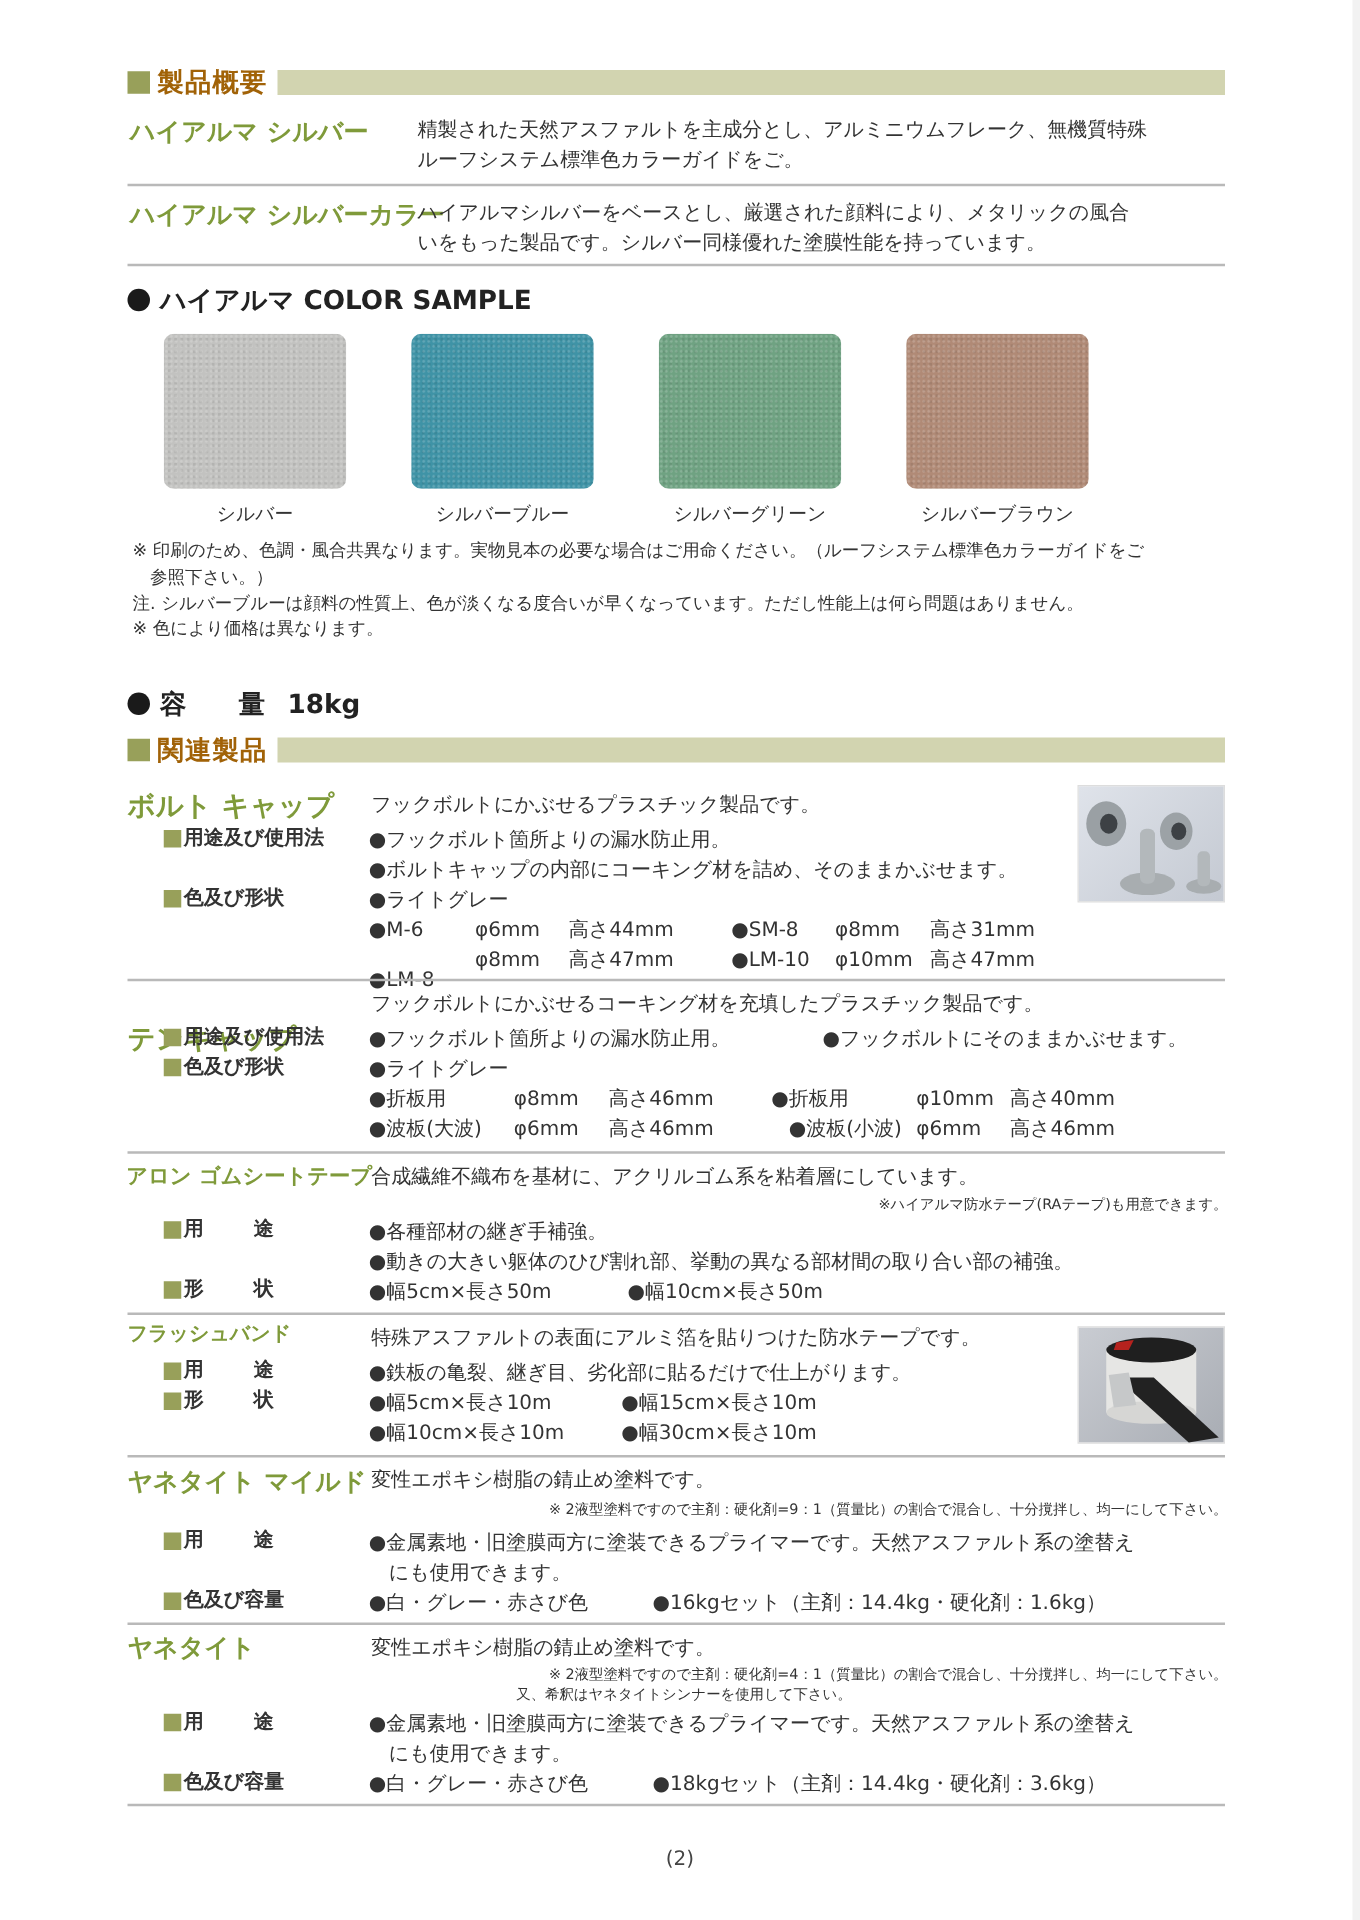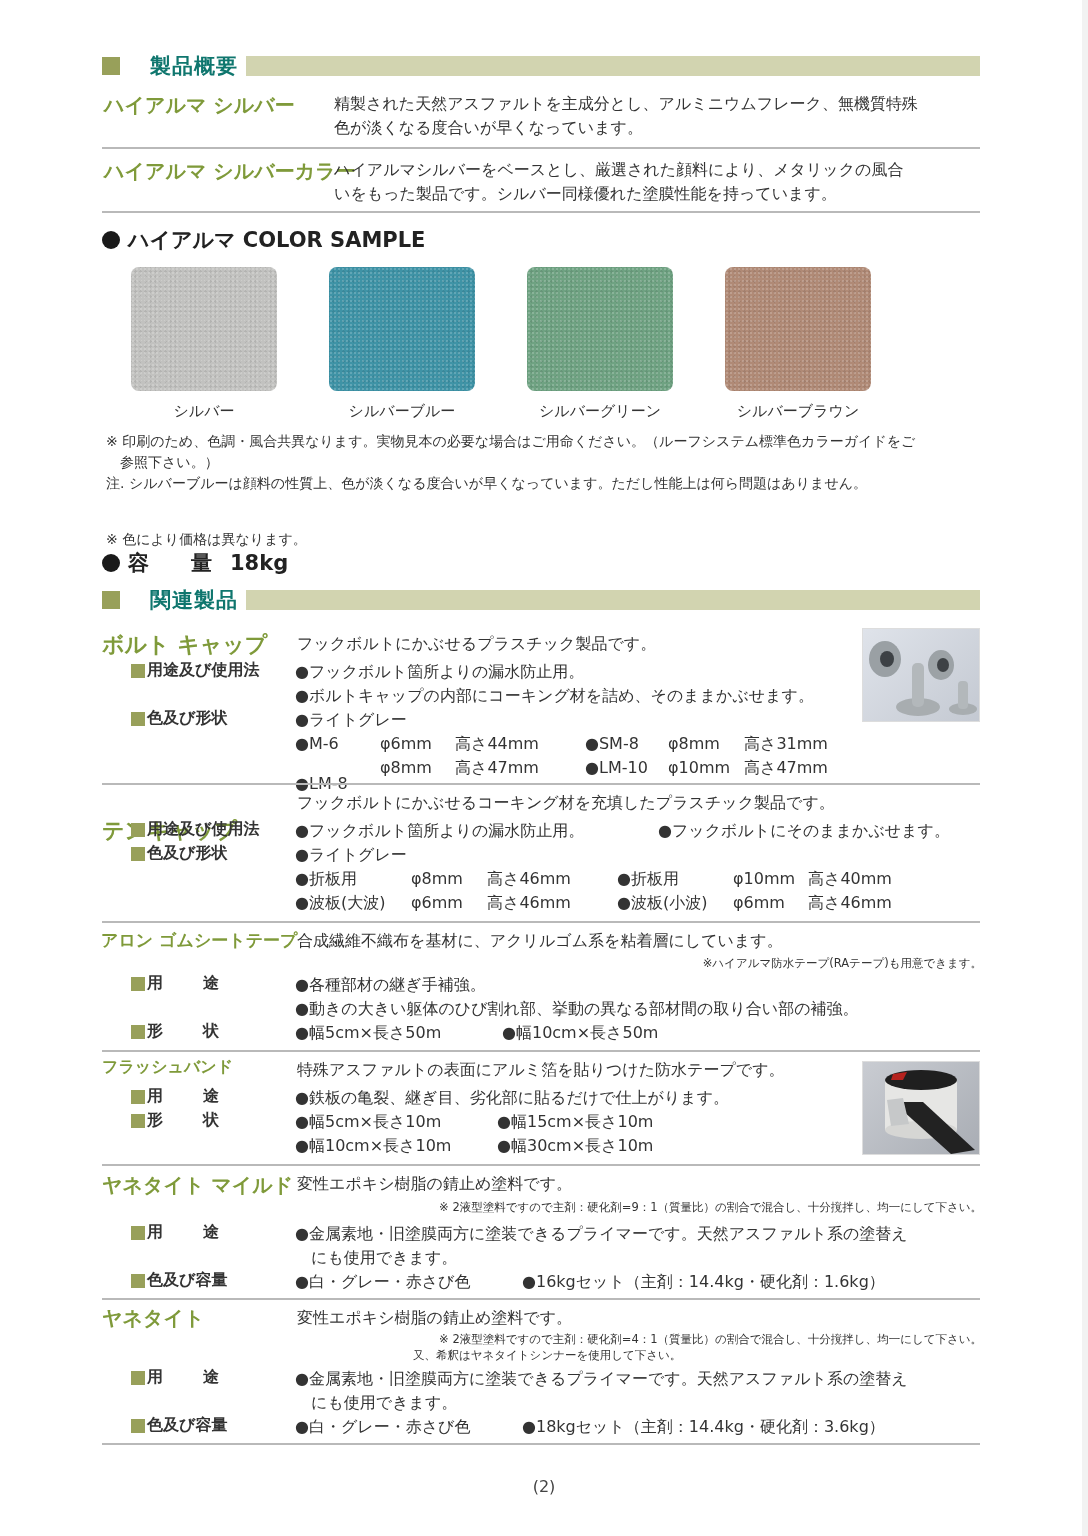--- a/index.html
+++ b/index.html
@@ -1,21 +1,21 @@
 <!DOCTYPE html>
 <html><head>
 <meta charset="utf-8">
 <style>
   * { box-sizing: border-box; margin: 0; padding: 0; }
   html, body { width: 1088px; height: 1536px; background: #ffffff; }
   body { position: relative; font-family: "DejaVu Sans", "Liberation Sans", sans-serif; color: #333; overflow: hidden; }
 
   .sec-bar { position: absolute; left: 102px; width: 878px; height: 24px; display: flex; align-items: center; }
   .sec-bar .sq { width: 18px; height: 18px; background: #98a05a; margin-right: 6px; }
-  .sec-bar .ttl { font-size: 21px; font-weight: bold; color: #0f766e; margin-right: 8px; letter-spacing: 1px; margin-left: 24px; }
+  .sec-bar .ttl { font-size: 21px; font-weight: bold; color: #a16207; margin-right: 8px; letter-spacing: 1px; }
   .sec-bar .band { flex: 1; height: 20px; background: #d2d4b0; }
 
   .prod-name { position: absolute; color: #7f9a3a; font-weight: bold; font-size: 20px; white-space: nowrap; }
   .body-txt { position: absolute; font-size: 16px; color: #333; line-height: 24px; white-space: nowrap; }
   .hr { position: absolute; left: 102px; width: 878px; height: 2px; background: #b9b9b9; }
 
   .bullet-head { position: absolute; font-size: 21px; font-weight: bold; color: #222; display: flex; align-items: center; }
   .bullet-head .dot { width: 18px; height: 18px; border-radius: 50%; background: #1a1a1a; margin-right: 8px; }
 
   .swatch { position: absolute; top: 267px; width: 146px; height: 124px; border-radius: 8px; }
@@ -35,21 +35,21 @@
 <body>
 
 <div class="sec-bar" style="top:54px;">
   <span class="sq"></span>
   <span class="ttl">製品概要</span>
   <span class="band"></span>
 </div>
 
 <div class="prod-name" style="left:104px; top:92px;">ハイアルマ シルバー</div>
 <div class="body-txt" style="left:334px; top:92px;">精製された天然アスファルトを主成分とし、アルミニウムフレーク、無機質特殊</div>
-<div class="body-txt" style="left:334px; top:116px;">色が淡くなる度合いが早くなっています。</div>
+<div class="body-txt" style="left:334px; top:116px;">ルーフシステム標準色カラーガイドをご。</div>
 <div class="hr" style="top:147px;"></div>
 
 <div class="prod-name" style="left:104px; top:158px;">ハイアルマ シルバーカラー</div>
 <div class="body-txt" style="left:334px; top:158px;">ハイアルマシルバーをベースとし、厳選された顔料により、メタリックの風合</div>
 <div class="body-txt" style="left:334px; top:182px;">いをもった製品です。シルバー同様優れた塗膜性能を持っています。</div>
 <div class="hr" style="top:211px;"></div>
 
 <div class="bullet-head" style="left:102px; top:226px;">
   <span class="dot"></span>
   <span>ハイアルマ COLOR SAMPLE</span>
@@ -61,21 +61,21 @@
 <div class="swatch" id="sw3" style="left: 725px; background-color: rgb(176, 138, 118); background-image: radial-gradient(rgba(255, 255, 255, 0.18) 1px, transparent 1.2px), radial-gradient(rgba(0, 0, 0, 0.08) 1px, transparent 1.2px); background-size: 4px 4px, 5px 5px; background-position: 0px 0px, 2px 2px;"></div>
 
 <div class="swatch-label" style="left:114px;">シルバー</div>
 <div class="swatch-label" style="left:312px;">シルバーブルー</div>
 <div class="swatch-label" style="left:510px;">シルバーグリーン</div>
 <div class="swatch-label" style="left:708px;">シルバーブラウン</div>
 
 <div class="note" style="top:431px;">※ 印刷のため、色調・風合共異なります。実物見本の必要な場合はご用命ください。（ルーフシステム標準色カラーガイドをご</div>
 <div class="note" style="top:452px;">　参照下さい。）</div>
 <div class="note" style="top:473px;">注. シルバーブルーは顔料の性質上、色が淡くなる度合いが早くなっています。ただし性能上は何ら問題はありません。</div>
-<div class="note" style="top:493px;margin-top:36px;">※ 色により価格は異なります。</div>
+<div class="note" style="top:493px;">※ 色により価格は異なります。</div>
 
 <div class="bullet-head" style="left:102px; top:549px;">
   <span class="dot"></span>
   <span style="margin-right:18px;">容　　量</span>
   <span>18kg</span>
 </div>
 
 <div class="sec-bar" style="top:588px;">
   <span class="sq"></span>
   <span class="ttl">関連製品</span>
@@ -139,21 +139,21 @@
 
 <div class="line" style="left:295px; top:867px;">●折板用</div>
 <div class="line" style="left:411px; top:867px;">φ8mm</div>
 <div class="line" style="left:487px; top:867px;">高さ46mm</div>
 <div class="line" style="left:617px; top:867px;">●折板用</div>
 <div class="line" style="left:733px; top:867px;">φ10mm</div>
 <div class="line" style="left:808px; top:867px;">高さ40mm</div>
 <div class="line" style="left:295px; top:891px;">●波板(大波)</div>
 <div class="line" style="left:411px; top:891px;">φ6mm</div>
 <div class="line" style="left:487px; top:891px;">高さ46mm</div>
-<div class="line" style="left:617px; top:891px;text-align:center;">●波板(小波)</div>
+<div class="line" style="left:631px; top:891px;text-align:center;">●波板(小波)</div>
 <div class="line" style="left:733px; top:891px;">φ6mm</div>
 <div class="line" style="left:808px; top:891px;">高さ46mm</div>
 <div class="hr" style="top:921px;"></div>
 
 <div class="prod-name" style="left:101px; top:929px; font-size:17px;">アロン ゴムシートテープ</div>
 <div class="line" style="left:297px; top:929px;">合成繊維不織布を基材に、アクリルゴム系を粘着層にしています。</div>
 <div class="small-note" style="right:106px; top:955px;">※ハイアルマ防水テープ(RAテープ)も用意できます。</div>
 <div class="sub-label" style="left:131px; top:973px;">
     <span class="sq"></span>
     <span style="letter-spacing:12px;">用　途</span>

